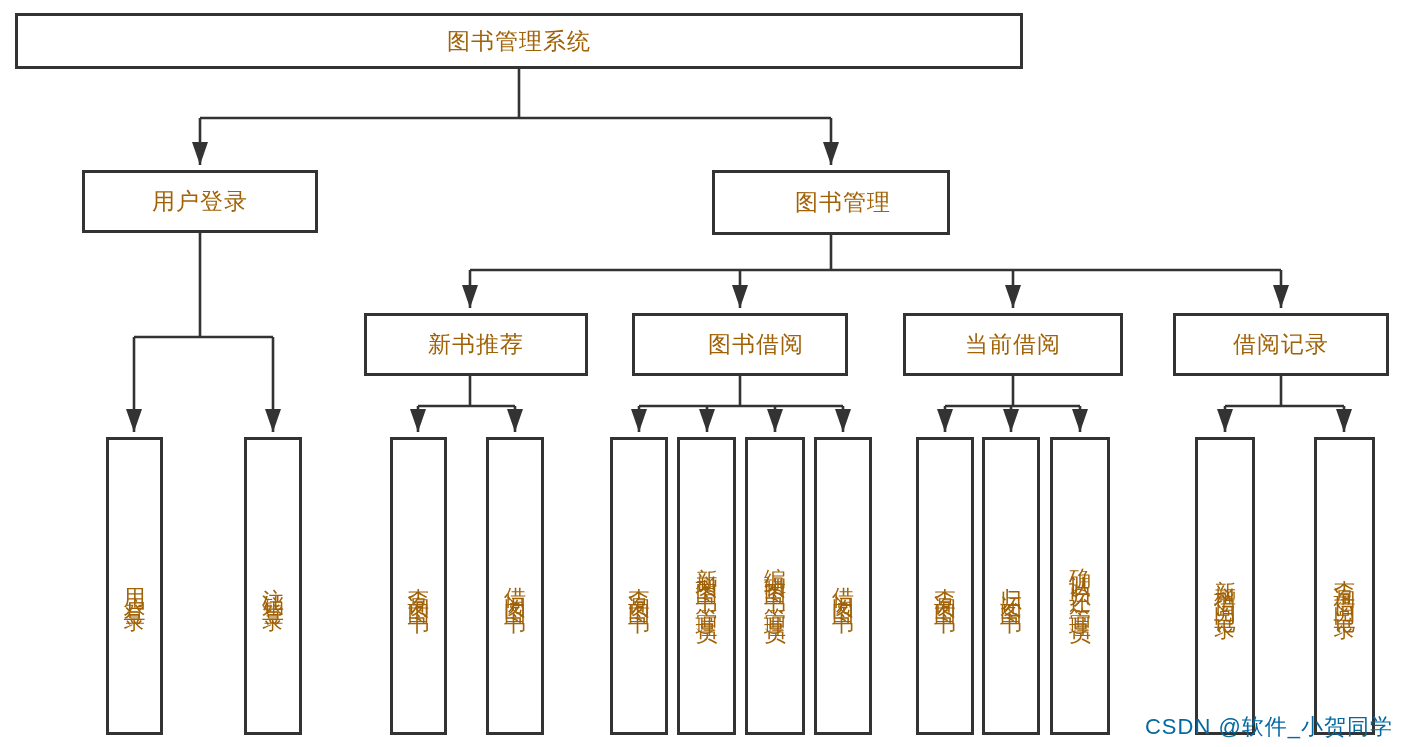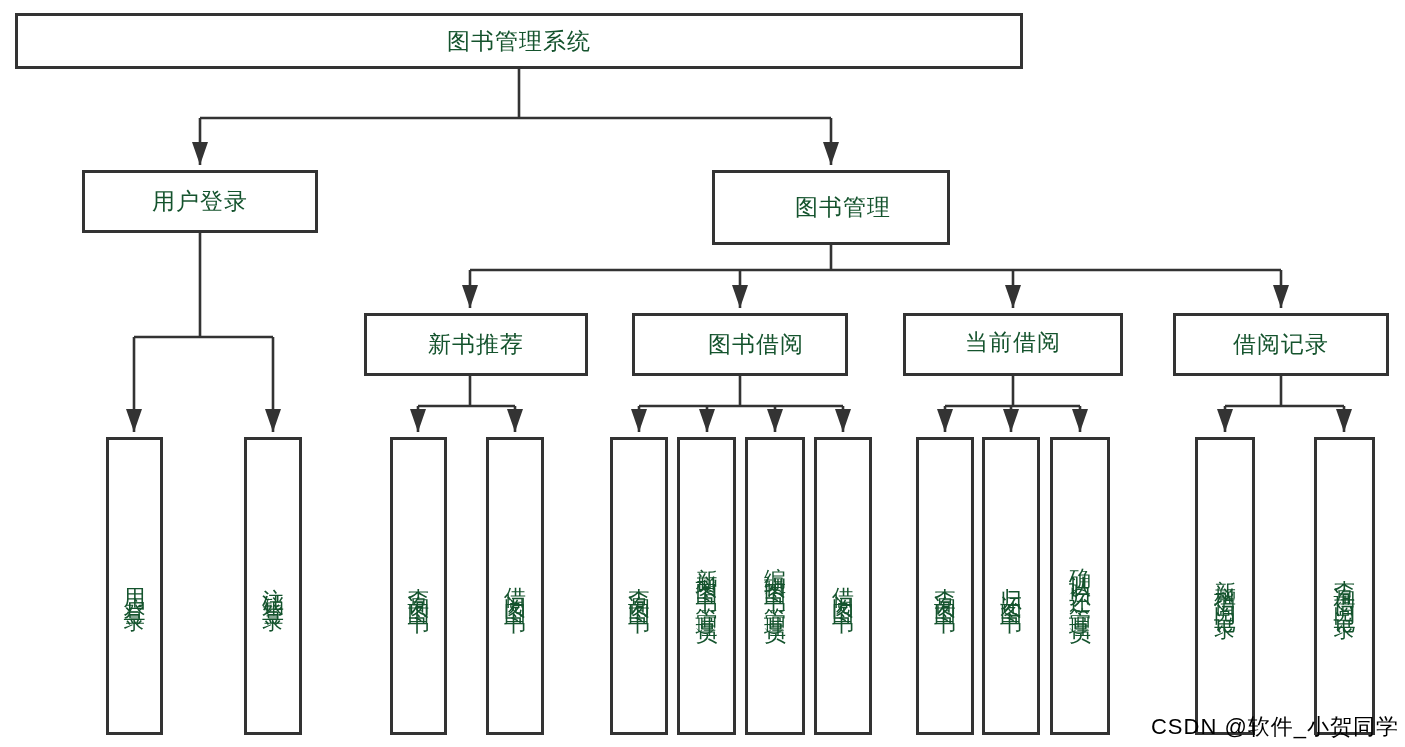--- a/index.html
+++ b/index.html
@@ -23,63 +23,63 @@
     pointer-events: none;
   }
   .node {
     position: absolute;
     box-sizing: border-box;
     border: 3px solid #333333;
     background: #ffffff;
     display: flex;
     align-items: center;
     justify-content: center;
-    color: #14532d;
+    color: #a16207;
     font-size: 23px;
     letter-spacing: 1px;
     text-align: center;
     line-height: 1;
   }
   .node.vert span {
     writing-mode: vertical-rl;
     text-orientation: mixed;
     letter-spacing: 8px;
     font-size: 22px;
     line-height: 1;
   }
   
   .n-root   { left: 15px;  top: 13px;  width: 1008px; height: 56px; }
   
   .n-login  { left: 82px;  top: 170px; width: 236px;  height: 63px; }
-  .n-mgmt   { left: 712px; top: 170px; width: 238px;  height: 75px; padding-left: 24px; }
+  .n-mgmt   { left: 712px; top: 170px; width: 238px;  height: 65px; padding-left: 24px; }
   
   .n-newrec { left: 364px;  top: 313px; width: 224px; height: 63px; }
   .n-borrow { left: 632px;  top: 313px; width: 216px; height: 63px; padding-left: 32px; }
-  .n-cur    { left: 903px;  top: 313px; width: 220px; height: 63px; font-family: Liberation Mono, monospace; }
+  .n-cur    { left: 903px;  top: 313px; width: 220px; height: 63px; }
   .n-rec    { left: 1173px; top: 313px; width: 216px; height: 63px; }
   
   .leaf { top: 437px; height: 298px; }
   .n-l1a { left: 106px;  width: 57px; }
   .n-l1b { left: 244px;  width: 58px; }
   .n-l2a { left: 390px;  width: 57px; }
   .n-l2b { left: 486px;  width: 58px; }
   .n-l3a { left: 610px;  width: 58px; }
   .n-l3b { left: 677px;  width: 59px; }
   .n-l3c { left: 745px;  width: 60px; }
   .n-l3d { left: 814px;  width: 58px; }
   .n-l4a { left: 916px;  width: 58px; }
   .n-l4b { left: 982px;  width: 58px; }
   .n-l4c { left: 1050px; width: 60px; }
   .n-l5a { left: 1195px; width: 60px; }
   .n-l5b { left: 1314px; width: 61px; }
   .watermark {
     position: absolute;
-    right: 6px;
+    right: 12px;
     bottom: 5px;
-    color: #000000;
+    color: #0369a1;
     font-size: 22px;
     letter-spacing: 1px;
     white-space: nowrap;
   }
 </style>
 </head>
 <body>
 
 <div class="canvas">
 

